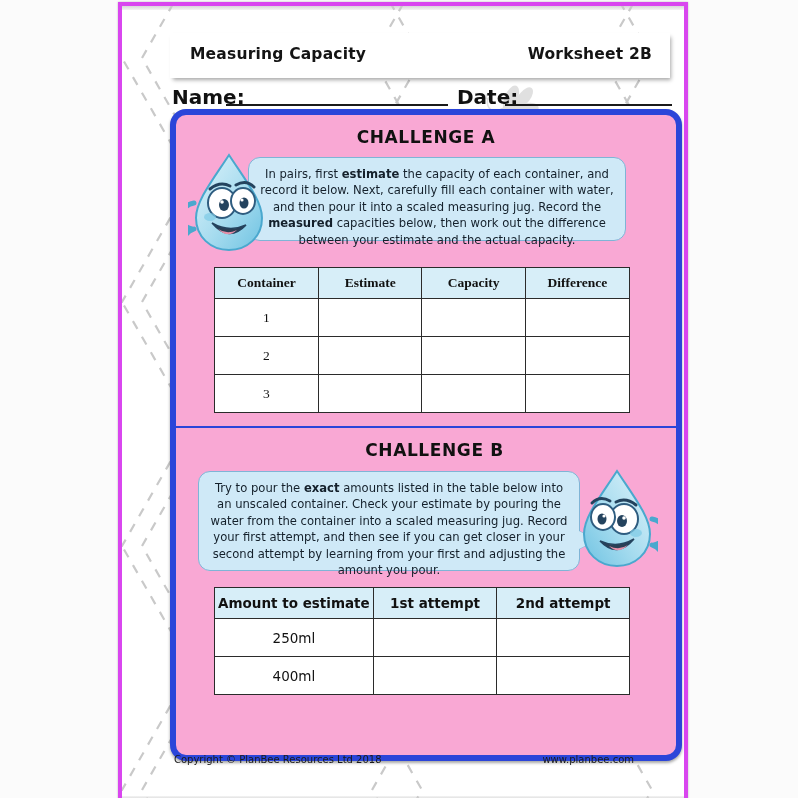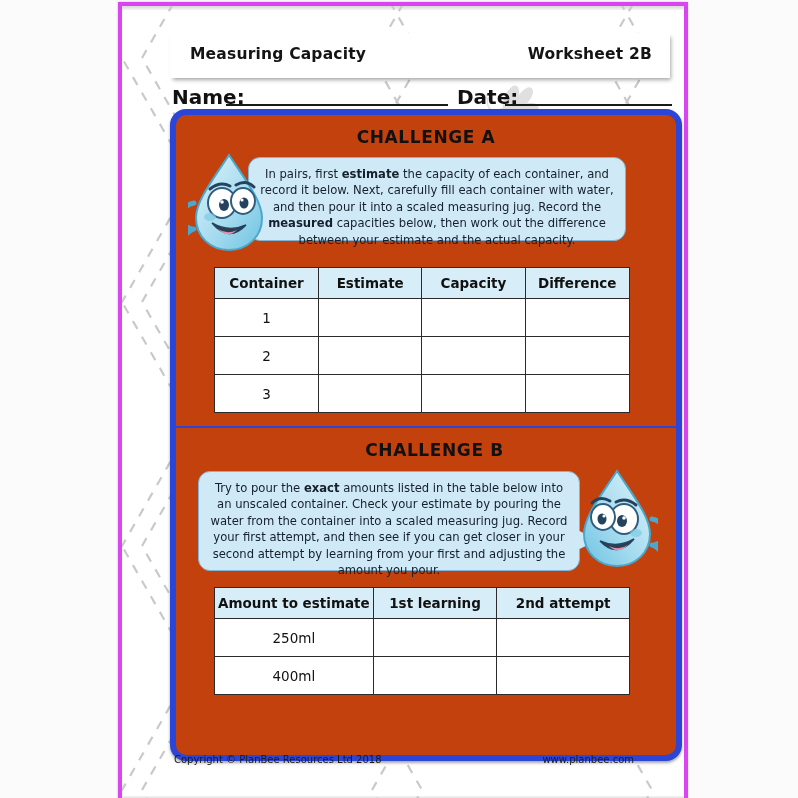--- a/index.html
+++ b/index.html
@@ -53,21 +53,21 @@
     font-family:"DejaVu Sans", sans-serif;
     font-weight:bold;font-size:20px;color:#111;
   }
   .nd-line{position:absolute;bottom:1px;height:2px;background:#1a1a1a;}
 
   
   #frame{
     position:absolute;left:48px;top:103px;width:500px;height:640px;
     border:6px solid #2b45d9;
     border-radius:16px;
-    background:#c2410c;
+    background:#f9a8d4;
     z-index:4;
     box-shadow:0 2px 3px rgba(0,0,0,.35);
   }
   #frame-inner{position:absolute;left:0;top:0;right:0;bottom:0;overflow:hidden;border-radius:10px;}
 
   .divider{
     position:absolute;left:0;right:0;top:311px;height:2px;background:#2b45d9;z-index:6;
   }
 
   .chal-title{
@@ -225,21 +225,21 @@
     <div id="frame">
       <div id="frame-inner">
 
         <div class="divider"></div>
 
         <div class="chal-title" style="top:12px;">CHALLENGE A</div>
 
         <div class="bubble" style="left:72px;top:42px;width:378px;height:84px;">In pairs, first <b>estimate</b> the capacity of each container, and record it below. Next, carefully fill each container with water, and then pour it into a scaled measuring jug. Record the <b>measured</b> capacities below, then work out the difference between your estimate and the actual capacity.</div>
         <div class="tail tail-l" style="left:55px;top:94px;"></div>
 
-        <table class="sheet-tbl" style="left:38px;top:152px;width:416px;">
+        <table class="sheet-tbl" style="left:38px;top:152px;width:416px;font-family:Liberation Serif, serif;">
           <thead>
             <tr>
               <th style="width:104px;">Container</th>
               <th style="width:104px;">Estimate</th>
               <th style="width:104px;">Capacity</th>
               <th style="width:104px;">Difference</th>
             </tr>
           </thead>
           <tbody>
             <tr>
@@ -289,21 +289,21 @@
 
         <div class="chal-title" style="top:325px;padding-left:17px;">CHALLENGE B</div>
 
         <div class="bubble" style="left:22px;top:356px;width:382px;height:100px;">Try to pour the <b>exact</b> amounts listed in the table below into an unscaled container. Check your estimate by pouring the water from the container into a scaled measuring jug. Record your first attempt, and then see if you can get closer in your second attempt by learning from your first and adjusting the amount you pour.</div>
         <div class="tail tail-r" style="left:403px;top:416px;"></div>
 
         <table class="sheet-tbl" style="left:38px;top:472px;width:416px;">
           <thead>
             <tr>
               <th style="width:164px;">Amount to estimate</th>
-              <th style="width:126px;">1st learning</th>
+              <th style="width:126px;">1st attempt</th>
               <th style="width:136px;margin-top:21px;">2nd attempt</th>
             </tr>
           </thead>
           <tbody>
             <tr>
               <td>250ml</td>
               <td></td>
               <td></td>
             </tr>
             <tr>

